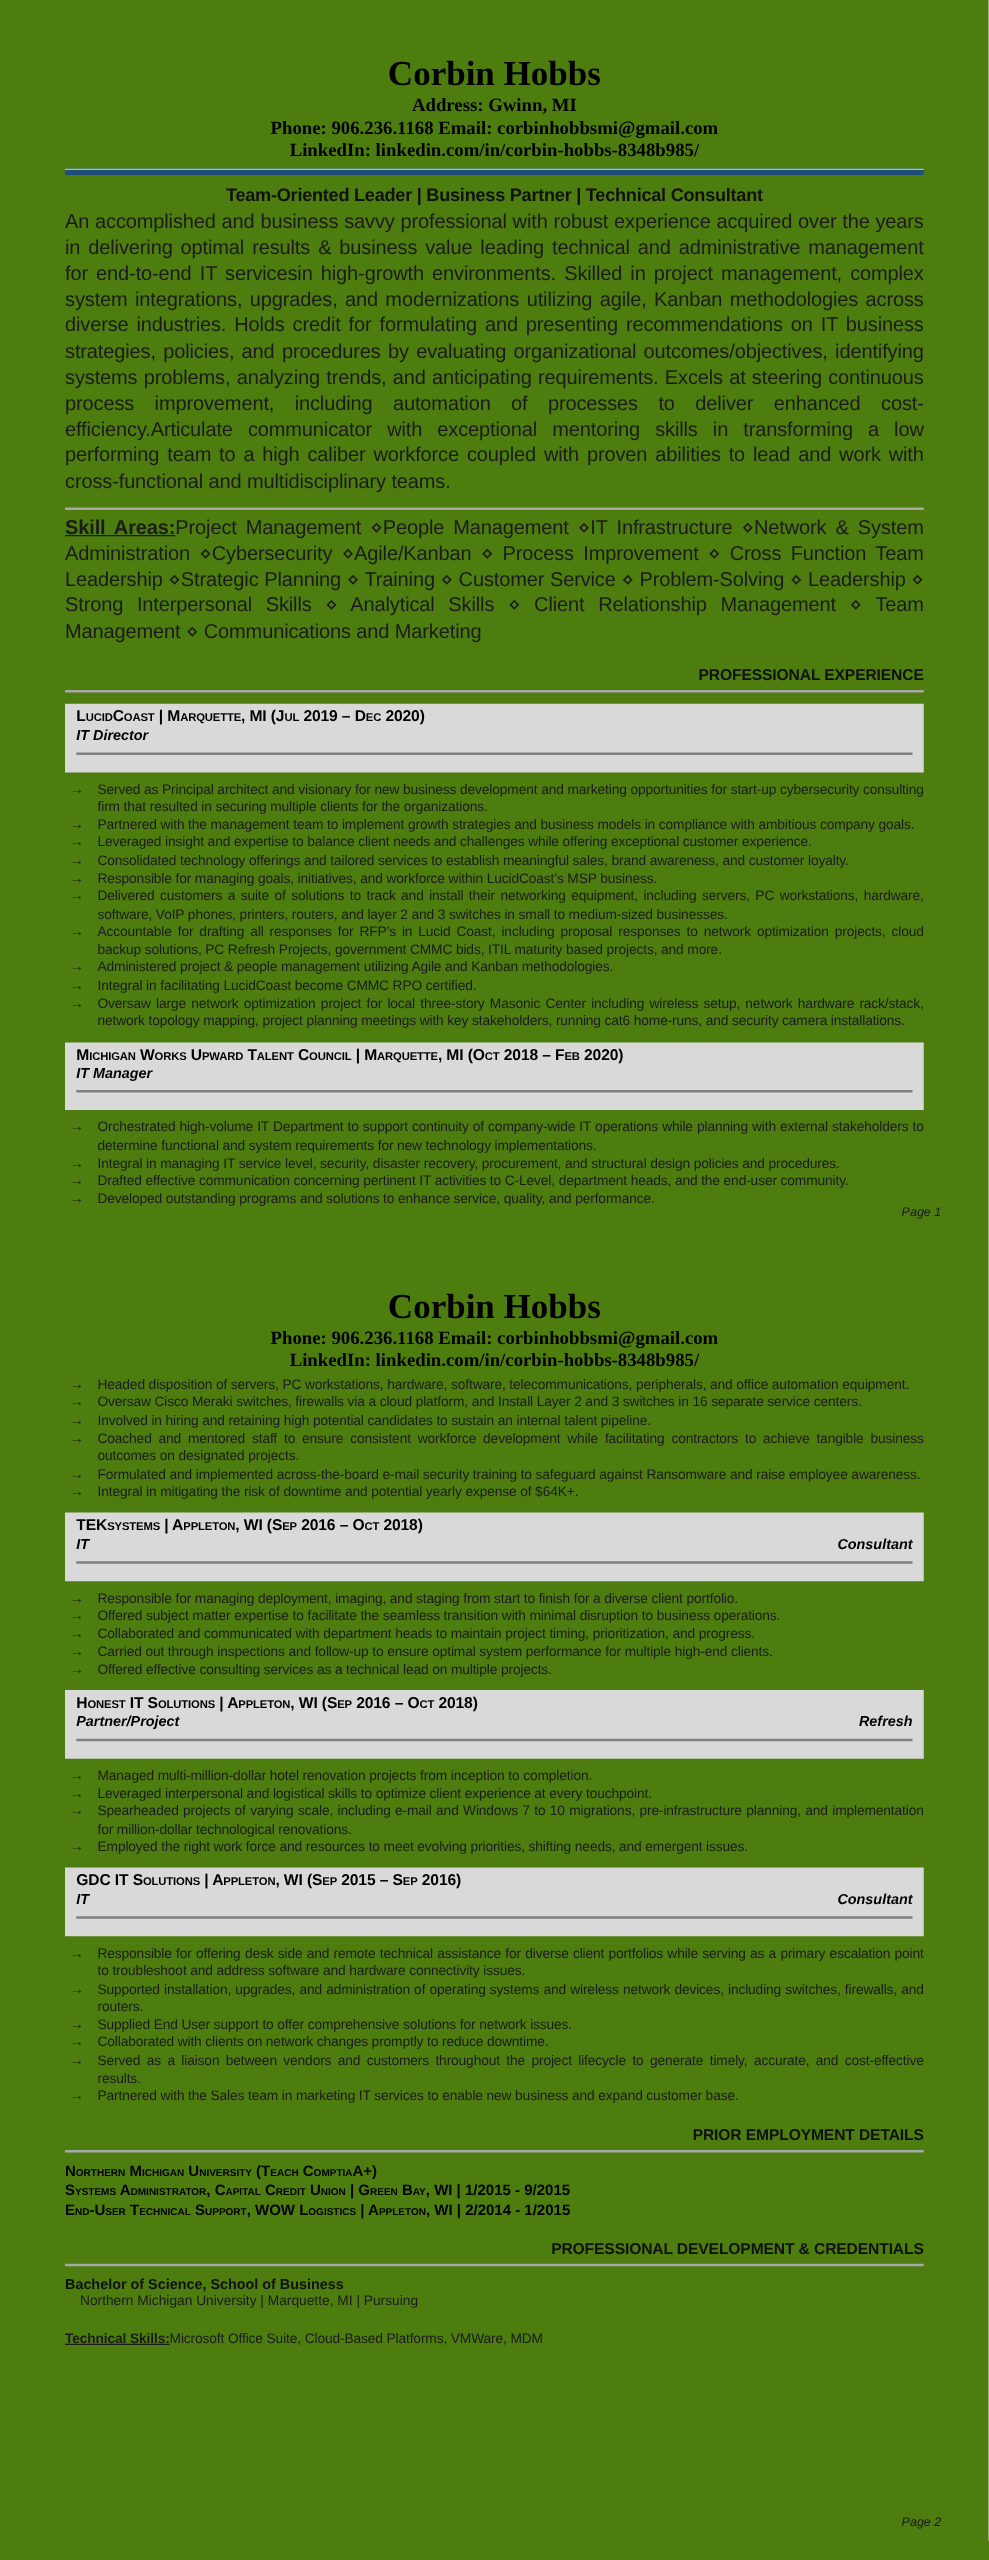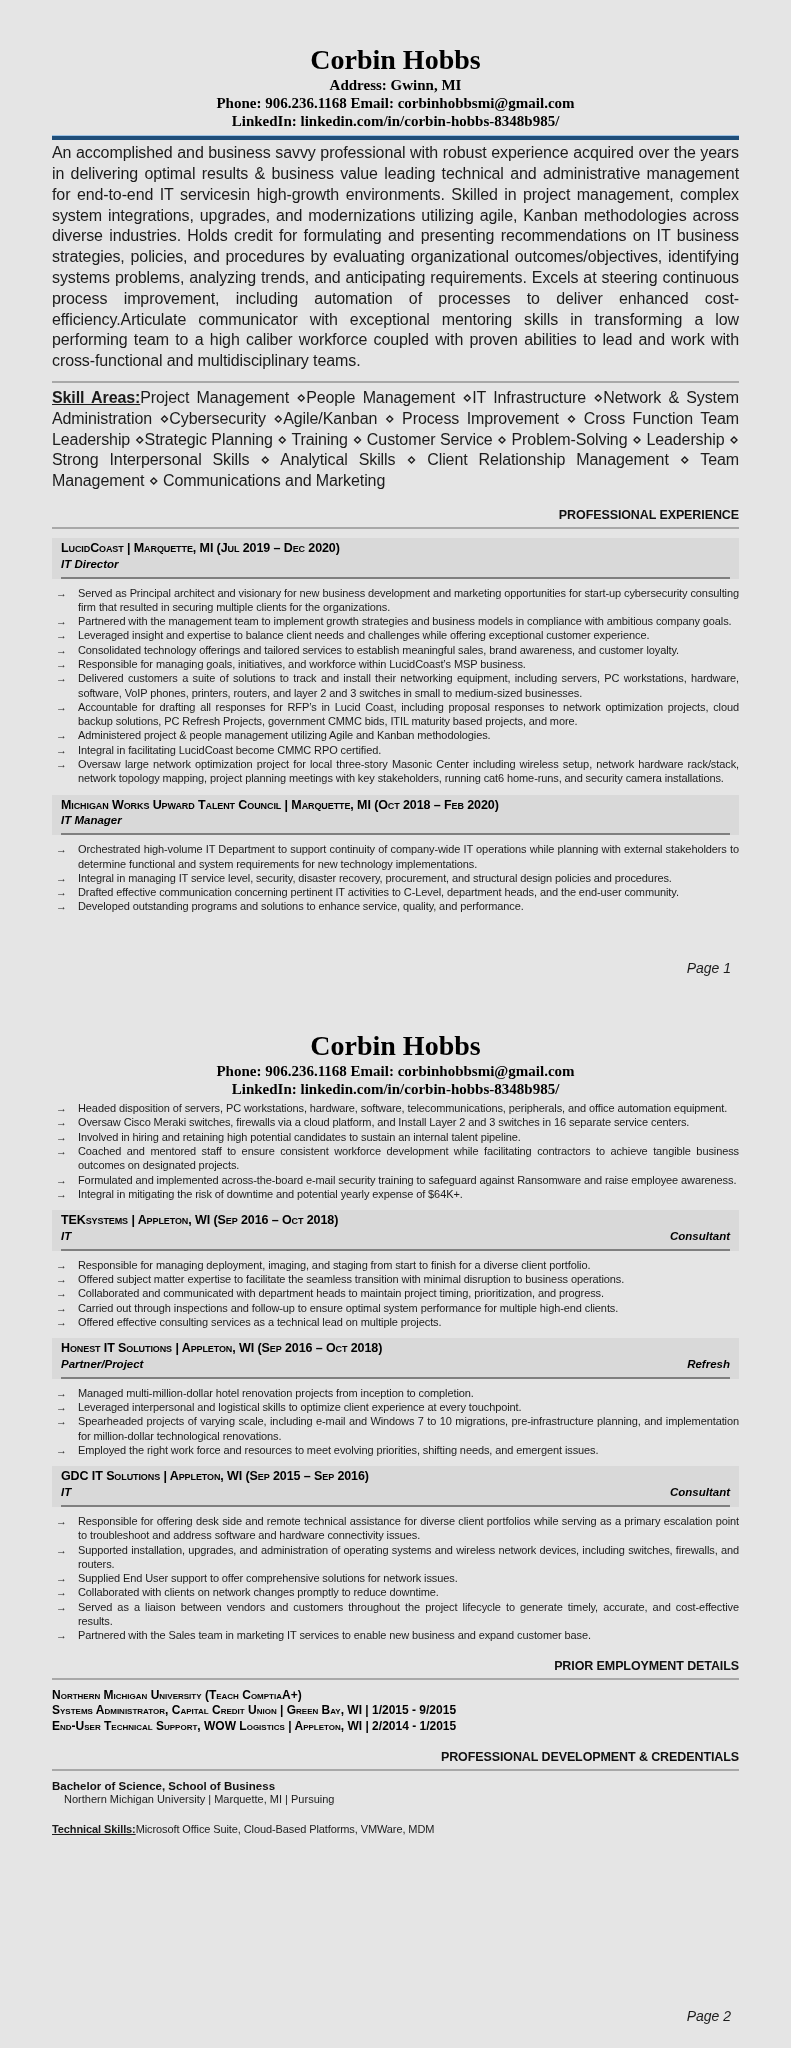--- a/index.html
+++ b/index.html
@@ -1,17 +1,17 @@
 <!DOCTYPE html>
 <html><head>
 <meta charset="utf-8">
 <style>
   html,body { margin:0; padding:0; background:#ffffff; }
   body { width:791px; font-family:"Liberation Sans", sans-serif; color:#1b1b1b; }
-  .page { position:relative; width:791px; height:1024px; overflow:hidden; background:#e5e5e5; }
+  .page { position:relative; width:791px; height:1024px; overflow:hidden; background:#4d7c0f; }
   .content { margin:0 52px; width:687px; }
 
   
   .name { font-family:"Liberation Serif", serif; font-weight:bold; font-size:28px;
           text-align:center; margin:0; line-height:1.15; color:#000; }
   .p1-name { padding-top:44px; }
   .p2-name { padding-top:6px; }
   .contact { font-family:"Liberation Serif", serif; font-weight:bold; font-size:15px;
              line-height:17px; text-align:center; color:#000; margin-top:1px; }
   .blue-rule { height:4px; background:#1f4e79; border-top:1px solid #9dc3e6; margin-top:5px; }
@@ -24,55 +24,56 @@
   .thin-rule { border:none; border-top:2px solid #a8a8a8; margin:0; }
   .rule-skills { margin-top:9px; margin-bottom:5px; }
   .rule-section { margin-top:5px; margin-bottom:0; }
   .skills { margin-top:0; }
   .label-underline { font-weight:bold; text-decoration:underline; }
   .section-header { font-weight:bold; font-size:12.5px; text-align:right;
                     margin:16px 0 5px; letter-spacing:-0.1px; color:#111; }
 
   
   .job { margin-top:9px; }
-  .job-header { background:#d9d9d9; padding:3px 9px 0; }
+  .job-header { background:#d9d9d9; padding:3px 9px 14px; }
   .company-line { font-weight:bold; font-variant:small-caps; font-size:12.5px;
                   letter-spacing:-0.1px; color:#000; line-height:1.25; }
   .title-row { display:flex; justify-content:space-between; font-weight:bold;
                font-style:italic; font-size:11.5px; line-height:1.3; color:#000; }
   .job-rule { border-top:2px solid #7f7f7f; margin-top:5px; }
   .bullets { margin-top:7px; }
   .bullet-row { display:flex; align-items:flex-start; }
   .arrow { flex:0 0 22px; padding-left:4px; font-size:11px; line-height:1.3; }
   .bullet-text { flex:1; text-align:justify; font-size:11px; line-height:1.3; letter-spacing:-0.1px; }
   .continuation { margin-top:3px; }
 
   
   .prior-block { margin-top:8px; }
   .prior-line { font-weight:bold; font-variant:small-caps; font-size:12px;
                 line-height:1.3; color:#000; }
   .degree-title { font-weight:bold; font-size:11.5px; margin-top:9px; color:#111; }
   .degree-detail { font-size:11px; line-height:1.35;margin-left:12px; }
   .tech-line { margin-top:15px; font-size:11px; }
 
-  .page-num { position:absolute; right:60px; font-style:italic; font-size:14px; color:#1b1b1b; }
+  .page-num { position:absolute; right:38px; font-style:italic; font-size:10px; color:#1b1b1b; }
   .pn1 { bottom:48px; }
   .pn2 { bottom:24px; }
 </style>
 </head>
 <body>
 
 <div class="page">
   <div class="content">
     <h1 class="name p1-name">Corbin Hobbs</h1>
     <div class="contact">Address: Gwinn, MI</div>
     <div class="contact">Phone: 906.236.1168 Email: corbinhobbsmi@gmail.com</div>
     <div class="contact">LinkedIn: linkedin.com/in/corbin-hobbs-8348b985/</div>
     <div class="blue-rule"></div>
 
+    <div class="headline">Team-Oriented Leader | Business Partner | Technical Consultant</div>
     <p class="body-text summary">An accomplished and business savvy professional with robust experience acquired over the years in delivering optimal results &amp; business value leading technical and administrative management for end-to-end IT servicesin high-growth environments. Skilled in project management, complex system integrations, upgrades, and modernizations utilizing agile, Kanban methodologies across diverse industries. Holds credit for formulating and presenting recommendations on IT business strategies, policies, and procedures by evaluating organizational outcomes/objectives, identifying systems problems, analyzing trends, and anticipating requirements. Excels at steering continuous process improvement, including automation of processes to deliver enhanced cost-efficiency.Articulate communicator with exceptional mentoring skills in transforming a low performing team to a high caliber workforce coupled with proven abilities to lead and work with cross-functional and multidisciplinary teams.</p>
 
     <div class="thin-rule rule-skills"></div>
     <p class="body-text skills"><span class="label-underline">Skill Areas:</span><span>Project Management ⋄People Management ⋄IT Infrastructure ⋄Network &amp; System Administration ⋄Cybersecurity ⋄Agile/Kanban ⋄ Process Improvement ⋄ Cross Function Team Leadership ⋄Strategic Planning ⋄ Training ⋄ Customer Service ⋄ Problem-Solving ⋄ Leadership ⋄ Strong Interpersonal Skills ⋄ Analytical Skills ⋄ Client Relationship Management ⋄ Team Management ⋄ Communications and Marketing</span></p>
 
     <h2 class="section-header">PROFESSIONAL EXPERIENCE</h2>
     <div class="thin-rule rule-section"></div>
 
     <div class="job">
       <div class="job-header">

